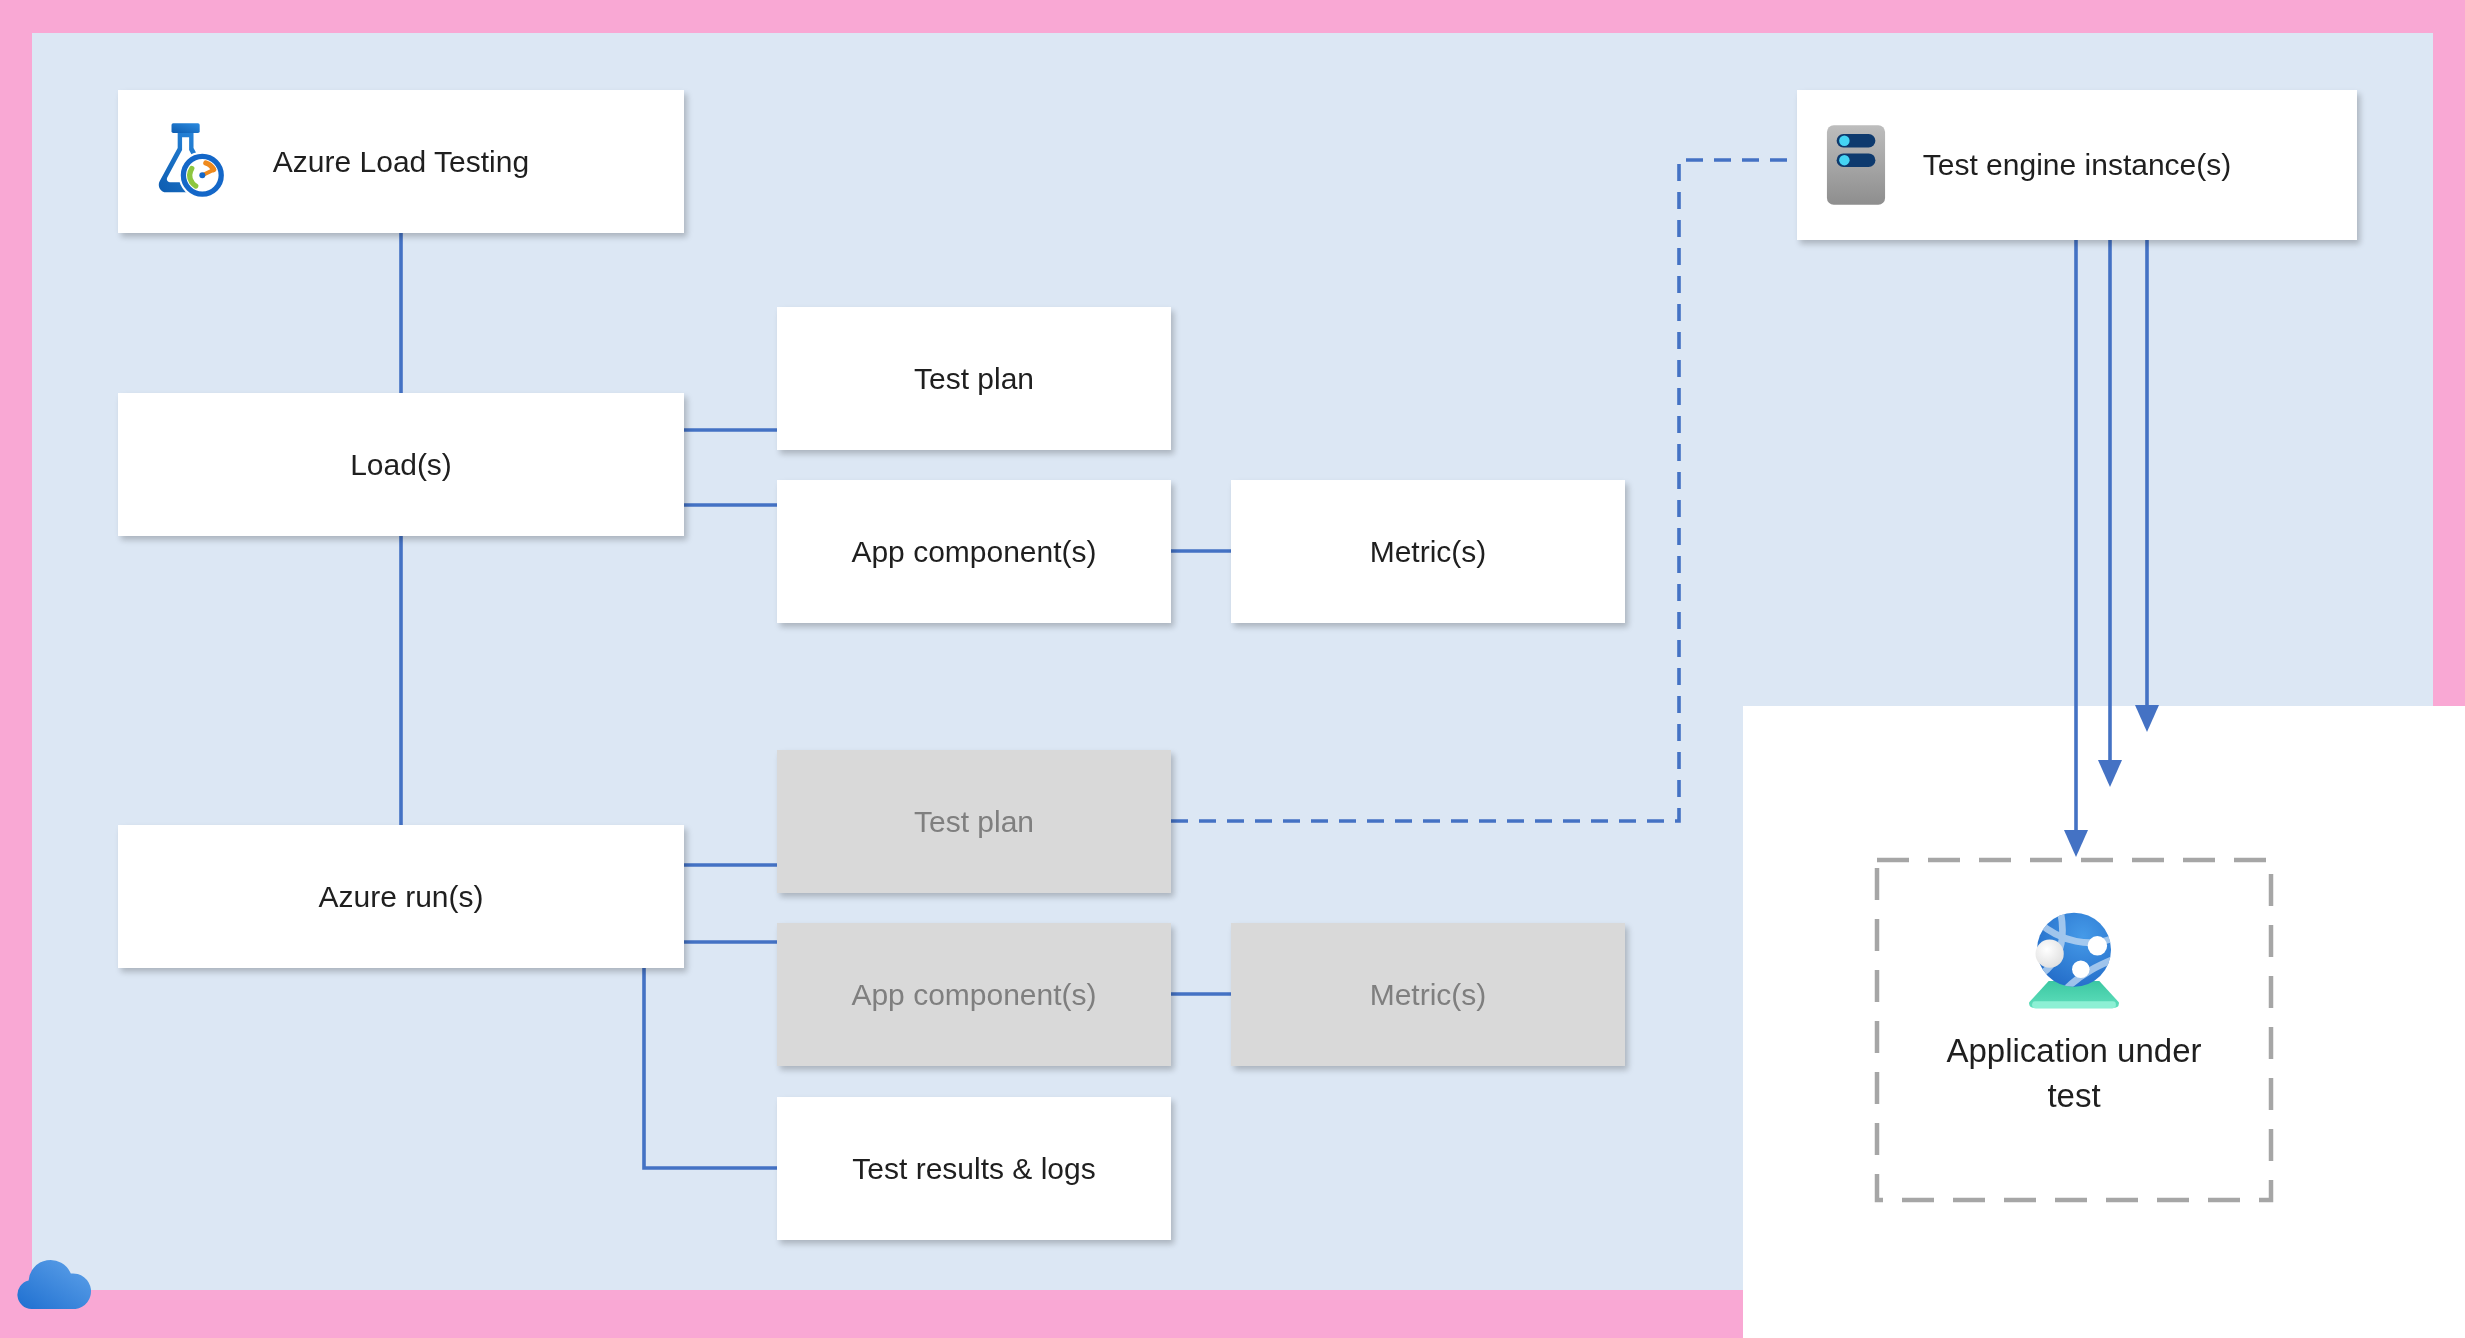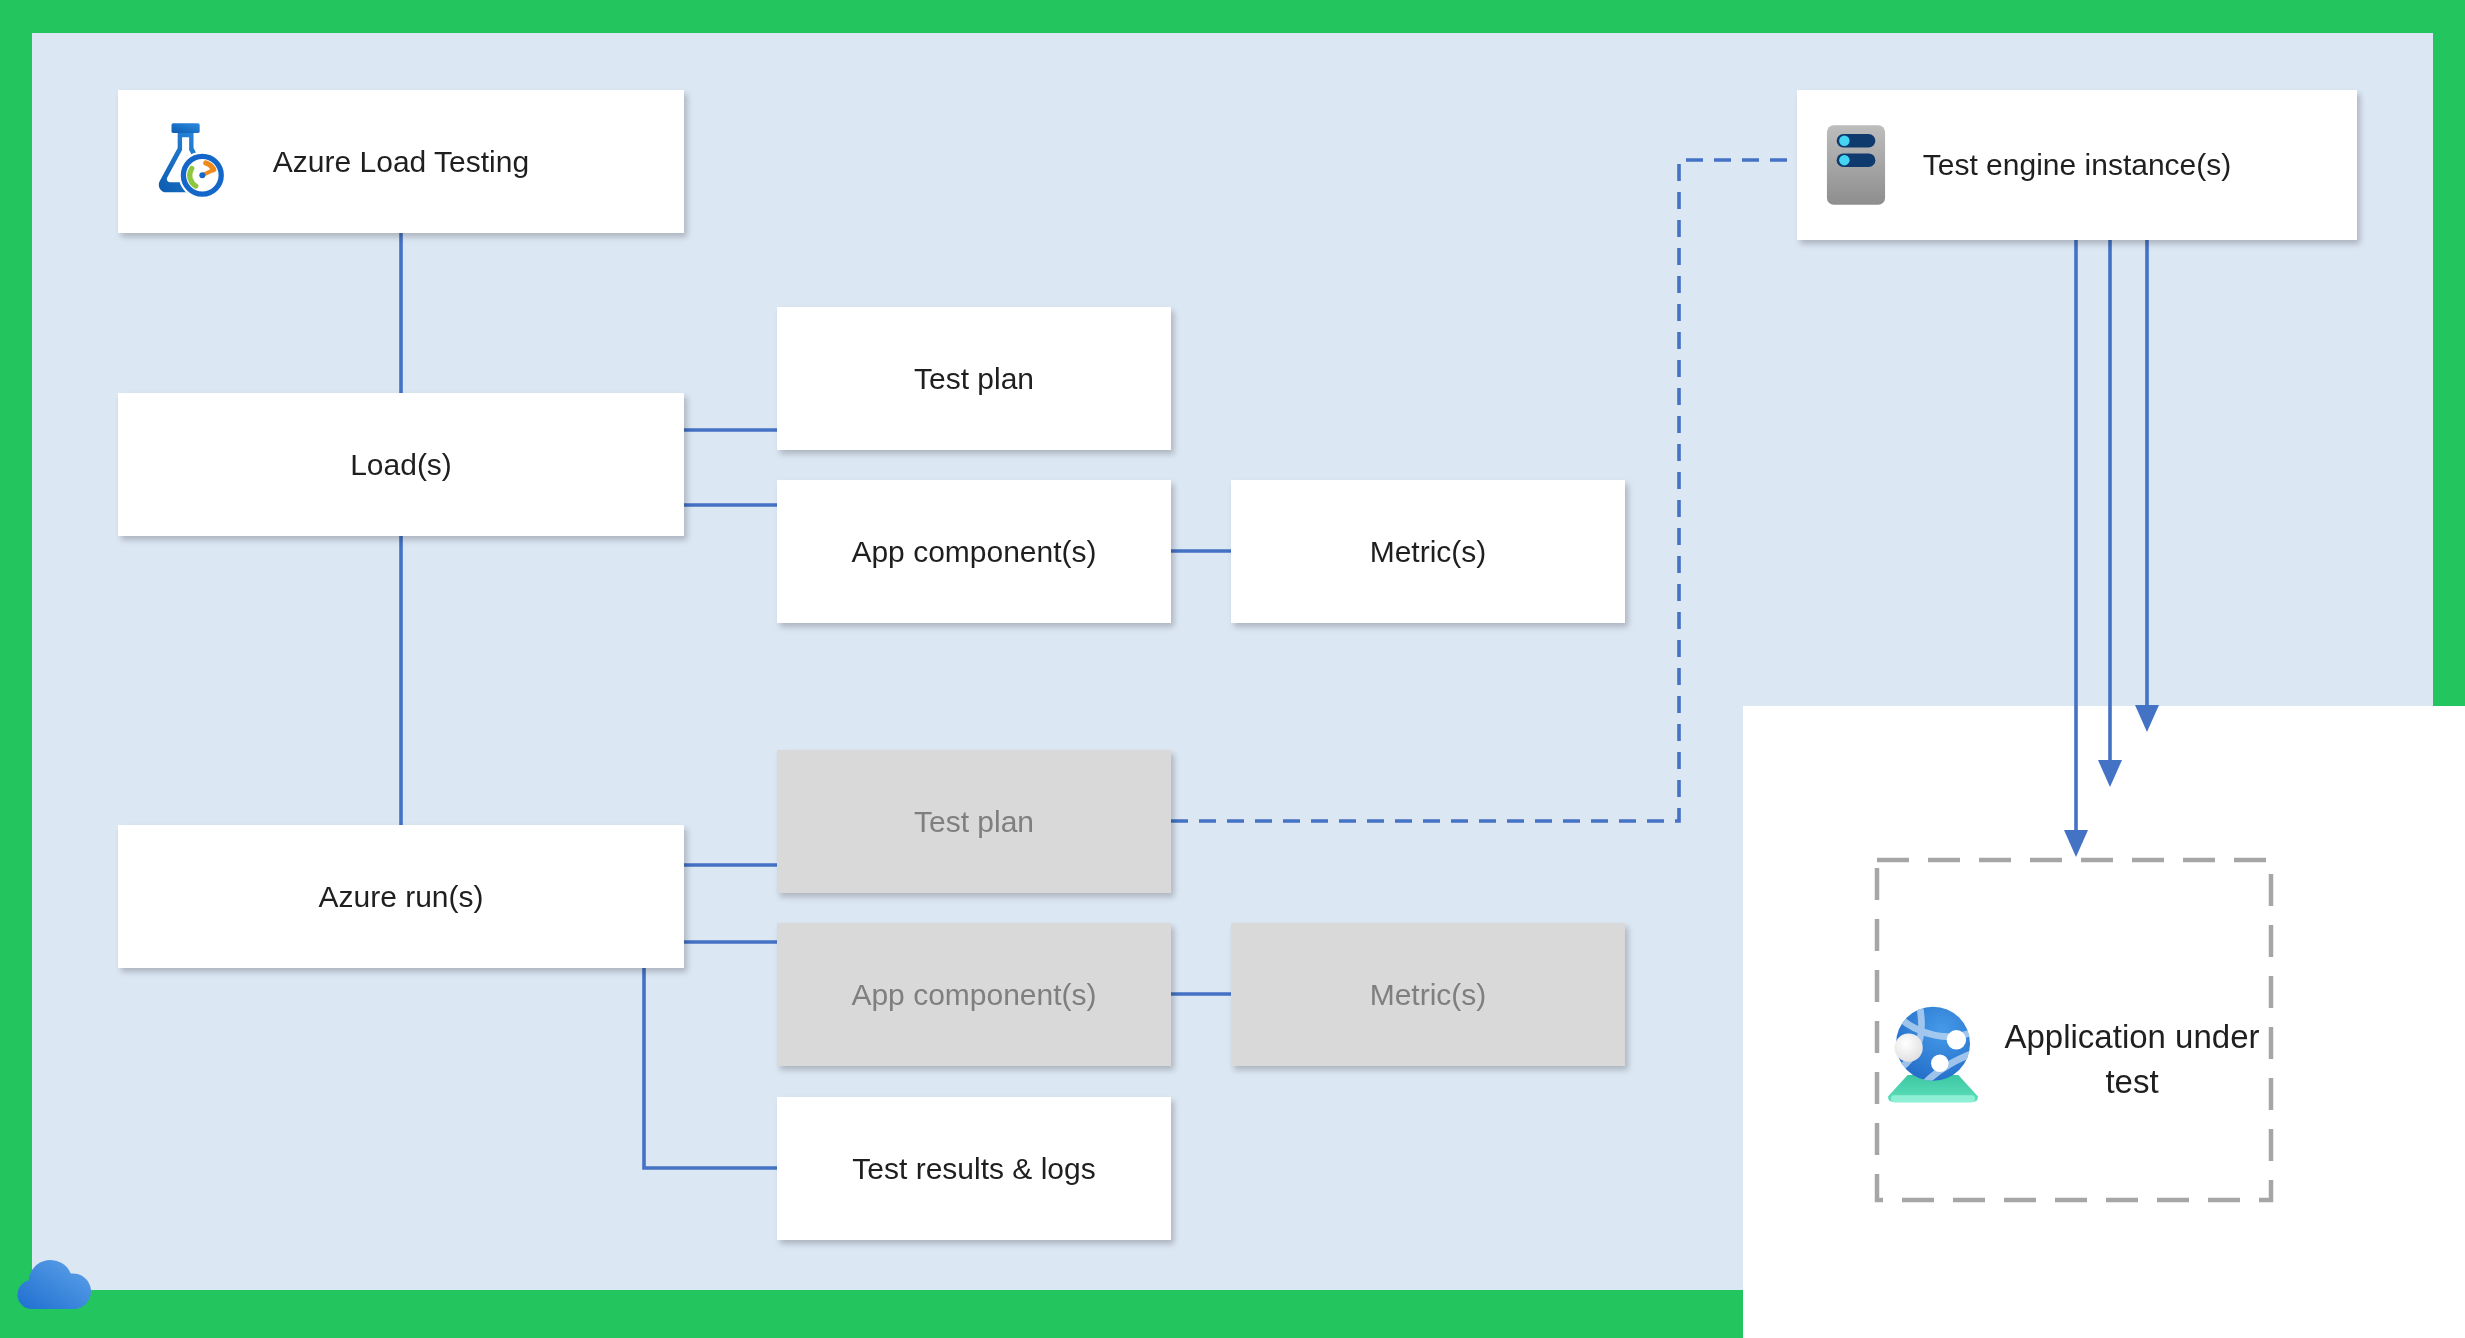--- a/index.html
+++ b/index.html
@@ -8,21 +8,21 @@
     --connector:#4472c4;
     --node-bg:#ffffff;
     --node-text:#1f1f1f;
     --muted-bg:#d9d9d9;
     --muted-text:#7f7f7f;
     --dashed-border:#a6a6a6;
   }
   html,body{margin:0;padding:0;background:#ffffff;}
   .stage{
     position:relative;width:2465px;height:1338px;overflow:hidden;
-    background:#22c55e;
+    background:#f9a8d4;
     font-family:"Liberation Sans","DejaVu Sans",sans-serif;
     color:var(--node-text);
   }
   .bg-blue{
     position:absolute;left:32px;top:33px;width:2401px;height:1257px;
     background:var(--canvas-bg);
   }
   .bg-cutout{
     position:absolute;left:1743px;top:706px;right:0;bottom:0;
     background:#ffffff;
@@ -45,21 +45,21 @@
   #node-plan1{left:777px;top:307px;width:394px;height:143px;}
   #node-comp1{left:777px;top:480px;width:394px;height:143px;}
   #node-metric1{left:1231px;top:480px;width:394px;height:143px;}
   #node-runs{left:118px;top:825px;width:566px;height:143px;}
   #node-plan2{left:777px;top:750px;width:394px;height:143px;}
   #node-comp2{left:777px;top:923px;width:394px;height:143px;}
   #node-metric2{left:1231px;top:923px;width:394px;height:143px;}
   #node-results{left:777px;top:1097px;width:394px;height:143px;}
   #node-aut{
     position:absolute;left:1874px;top:857px;width:400px;height:346px;
-    display:flex;flex-direction:row;align-items:center;
+    display:flex;flex-direction:column;align-items:center;
     padding-top:46px;box-sizing:border-box;
   }
   #node-aut .aut-border{position:absolute;left:0;top:0;width:400px;height:346px;}
   #node-aut .label{
     position:relative;margin-top:14px;width:280px;text-align:center;
     font-size:33px;line-height:1.35;color:var(--node-text);white-space:normal;
   }
   .cloud-wrap{position:absolute;left:12px;top:1250px;}
 </style>
 </head>

